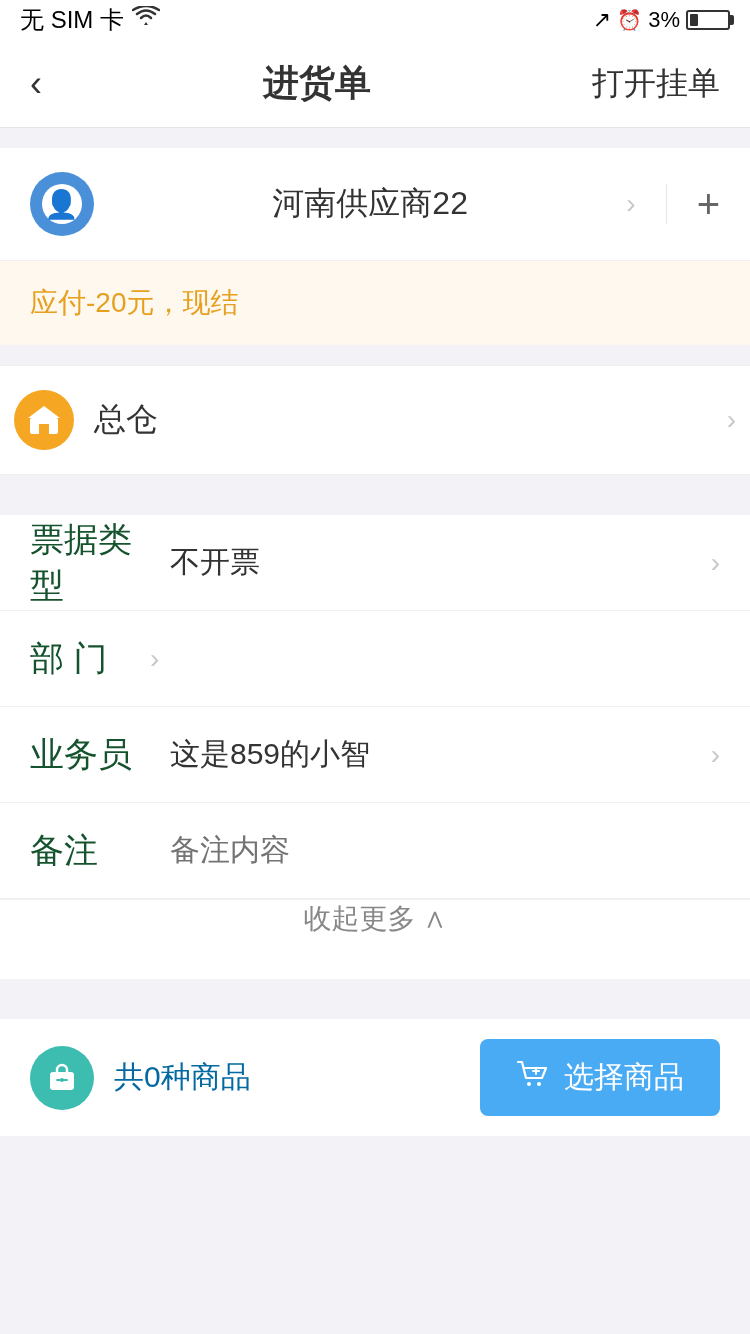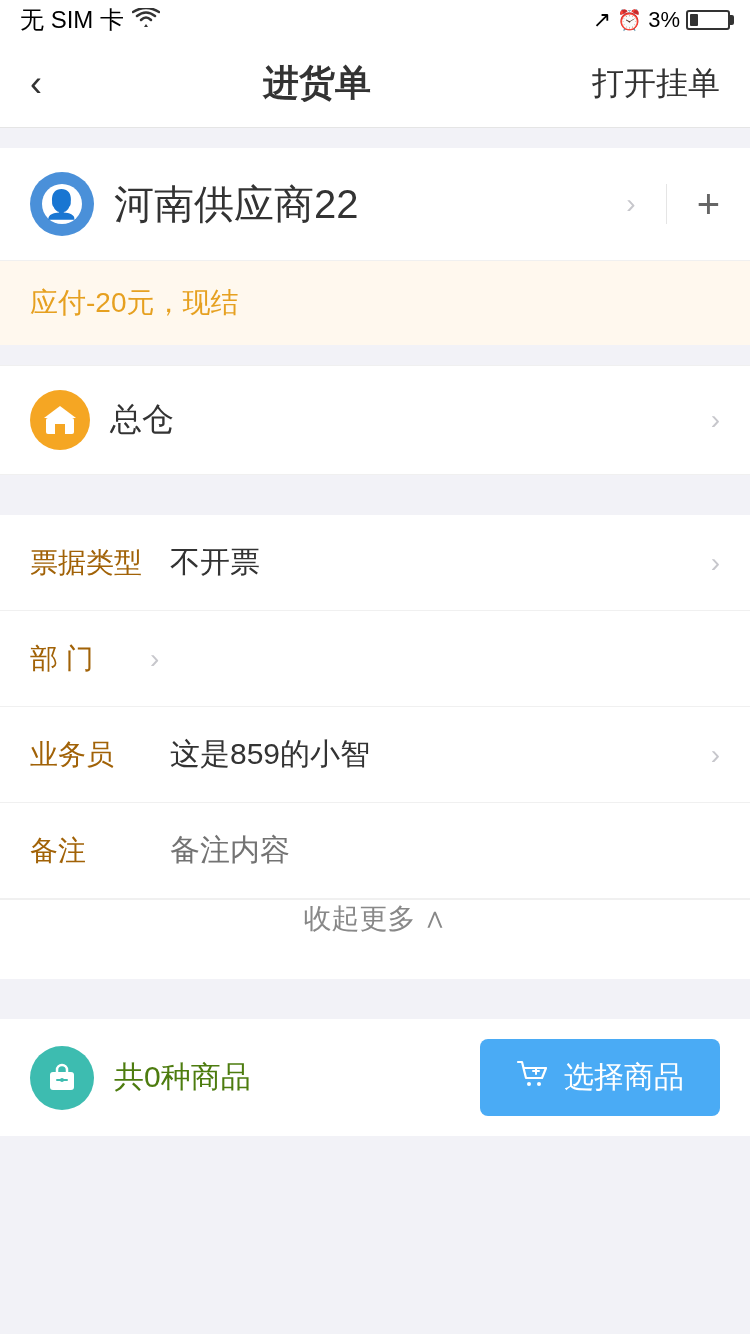--- a/index.html
+++ b/index.html
@@ -18,21 +18,20 @@
       background: #fff;
       display: flex;
       align-items: center;
       justify-content: space-between;
       padding: 0 20px;
       font-size: 24px;
       font-weight: 500;
     }
     .status-left {
       display: flex;
-      align-items: center;
       gap: 8px;
       font-size: 24px;
     }
     .status-center {
       font-size: 28px;
       font-weight: 600;
       position: absolute;
       left: 50%;
       transform: translateX(-50%);
     }
@@ -135,22 +134,23 @@
       display: flex;
       align-items: center;
       justify-content: center;
     }
     .avatar-person {
       color: #4a90d9;
       font-size: 28px;
     }
     .supplier-name {
       flex: 1;
-      font-size: 40px;
-      color: #333;
+      font-size: 32px;
+      color: #333;
+      text-align: center;
     }
     .supplier-right {
       display: flex;
       align-items: center;
       gap: 30px;
     }
     .chevron-right {
       color: #c7c7cc;
       font-size: 28px;
     }
@@ -171,21 +171,21 @@
       background: #fff8ee;
       padding: 23px 30px;
       font-size: 28px;
       color: #e6a020;
     }
 
     
     .warehouse-row {
       display: flex;
       align-items: center;
-      padding: 24px 30px;
+      padding: 24px 14px;
       background: #fff;
       border-top: 1px solid #f0f0f0;
       border-bottom: 1px solid #f0f0f0;
     }
     .warehouse-icon {
       width: 60px;
       height: 60px;
       border-radius: 50%;
       background: #f5a623;
       display: flex;
@@ -209,22 +209,22 @@
       display: flex;
       align-items: center;
       padding: 0 30px;
       height: 96px;
       border-bottom: 1px solid #f0f0f0;
     }
     .form-row:last-child {
       border-bottom: none;
     }
     .form-label {
-      font-size: 28px;
-      color: #a16207;
+      font-size: 34px;
+      color: #14532d;
       width: 120px;
       flex-shrink: 0;
     }
     .form-value {
       flex: 1;
       font-size: 30px;
       color: #333;
       padding-left: 20px;
     }
     .form-placeholder {
@@ -263,21 +263,21 @@
       background: #3dbcb0;
       display: flex;
       align-items: center;
       justify-content: center;
       margin-right: 20px;
       flex-shrink: 0;
     }
     .product-count {
       flex: 1;
       font-size: 30px;
-      color: #4d7c0f;
+      color: #0369a1;
     }
     .select-product-btn {
       background: #4aabf5;
       color: #fff;
       font-size: 30px;
       padding: 18px 36px;
       border-radius: 8px;
       display: flex;
       align-items: center;
       gap: 16px;

